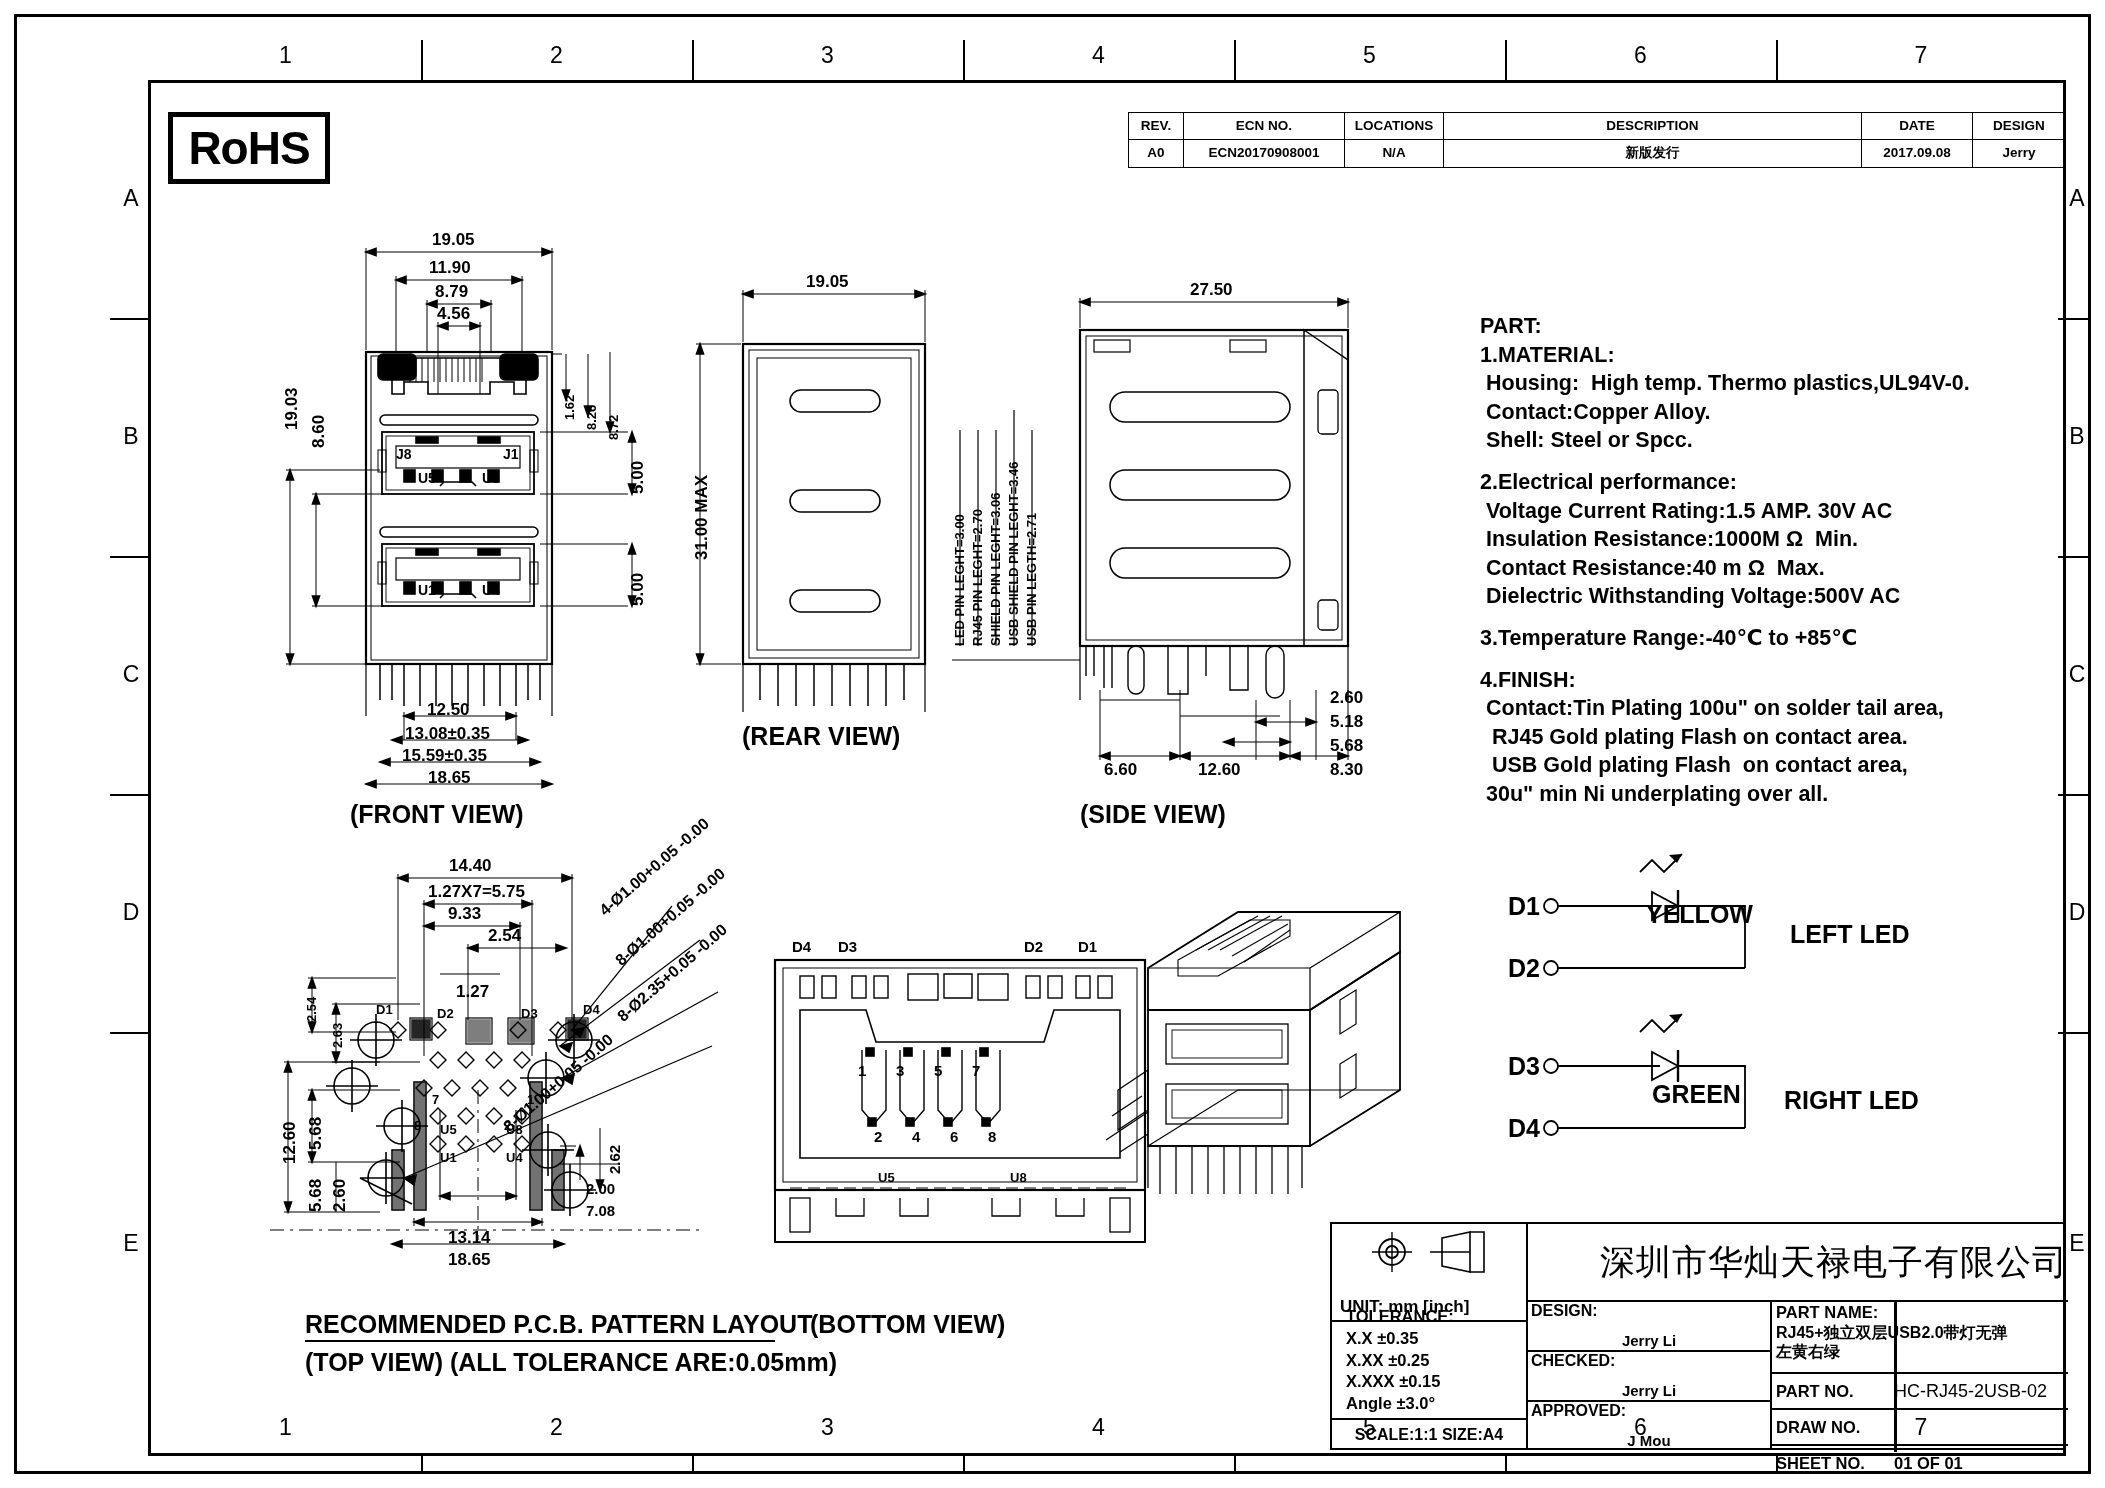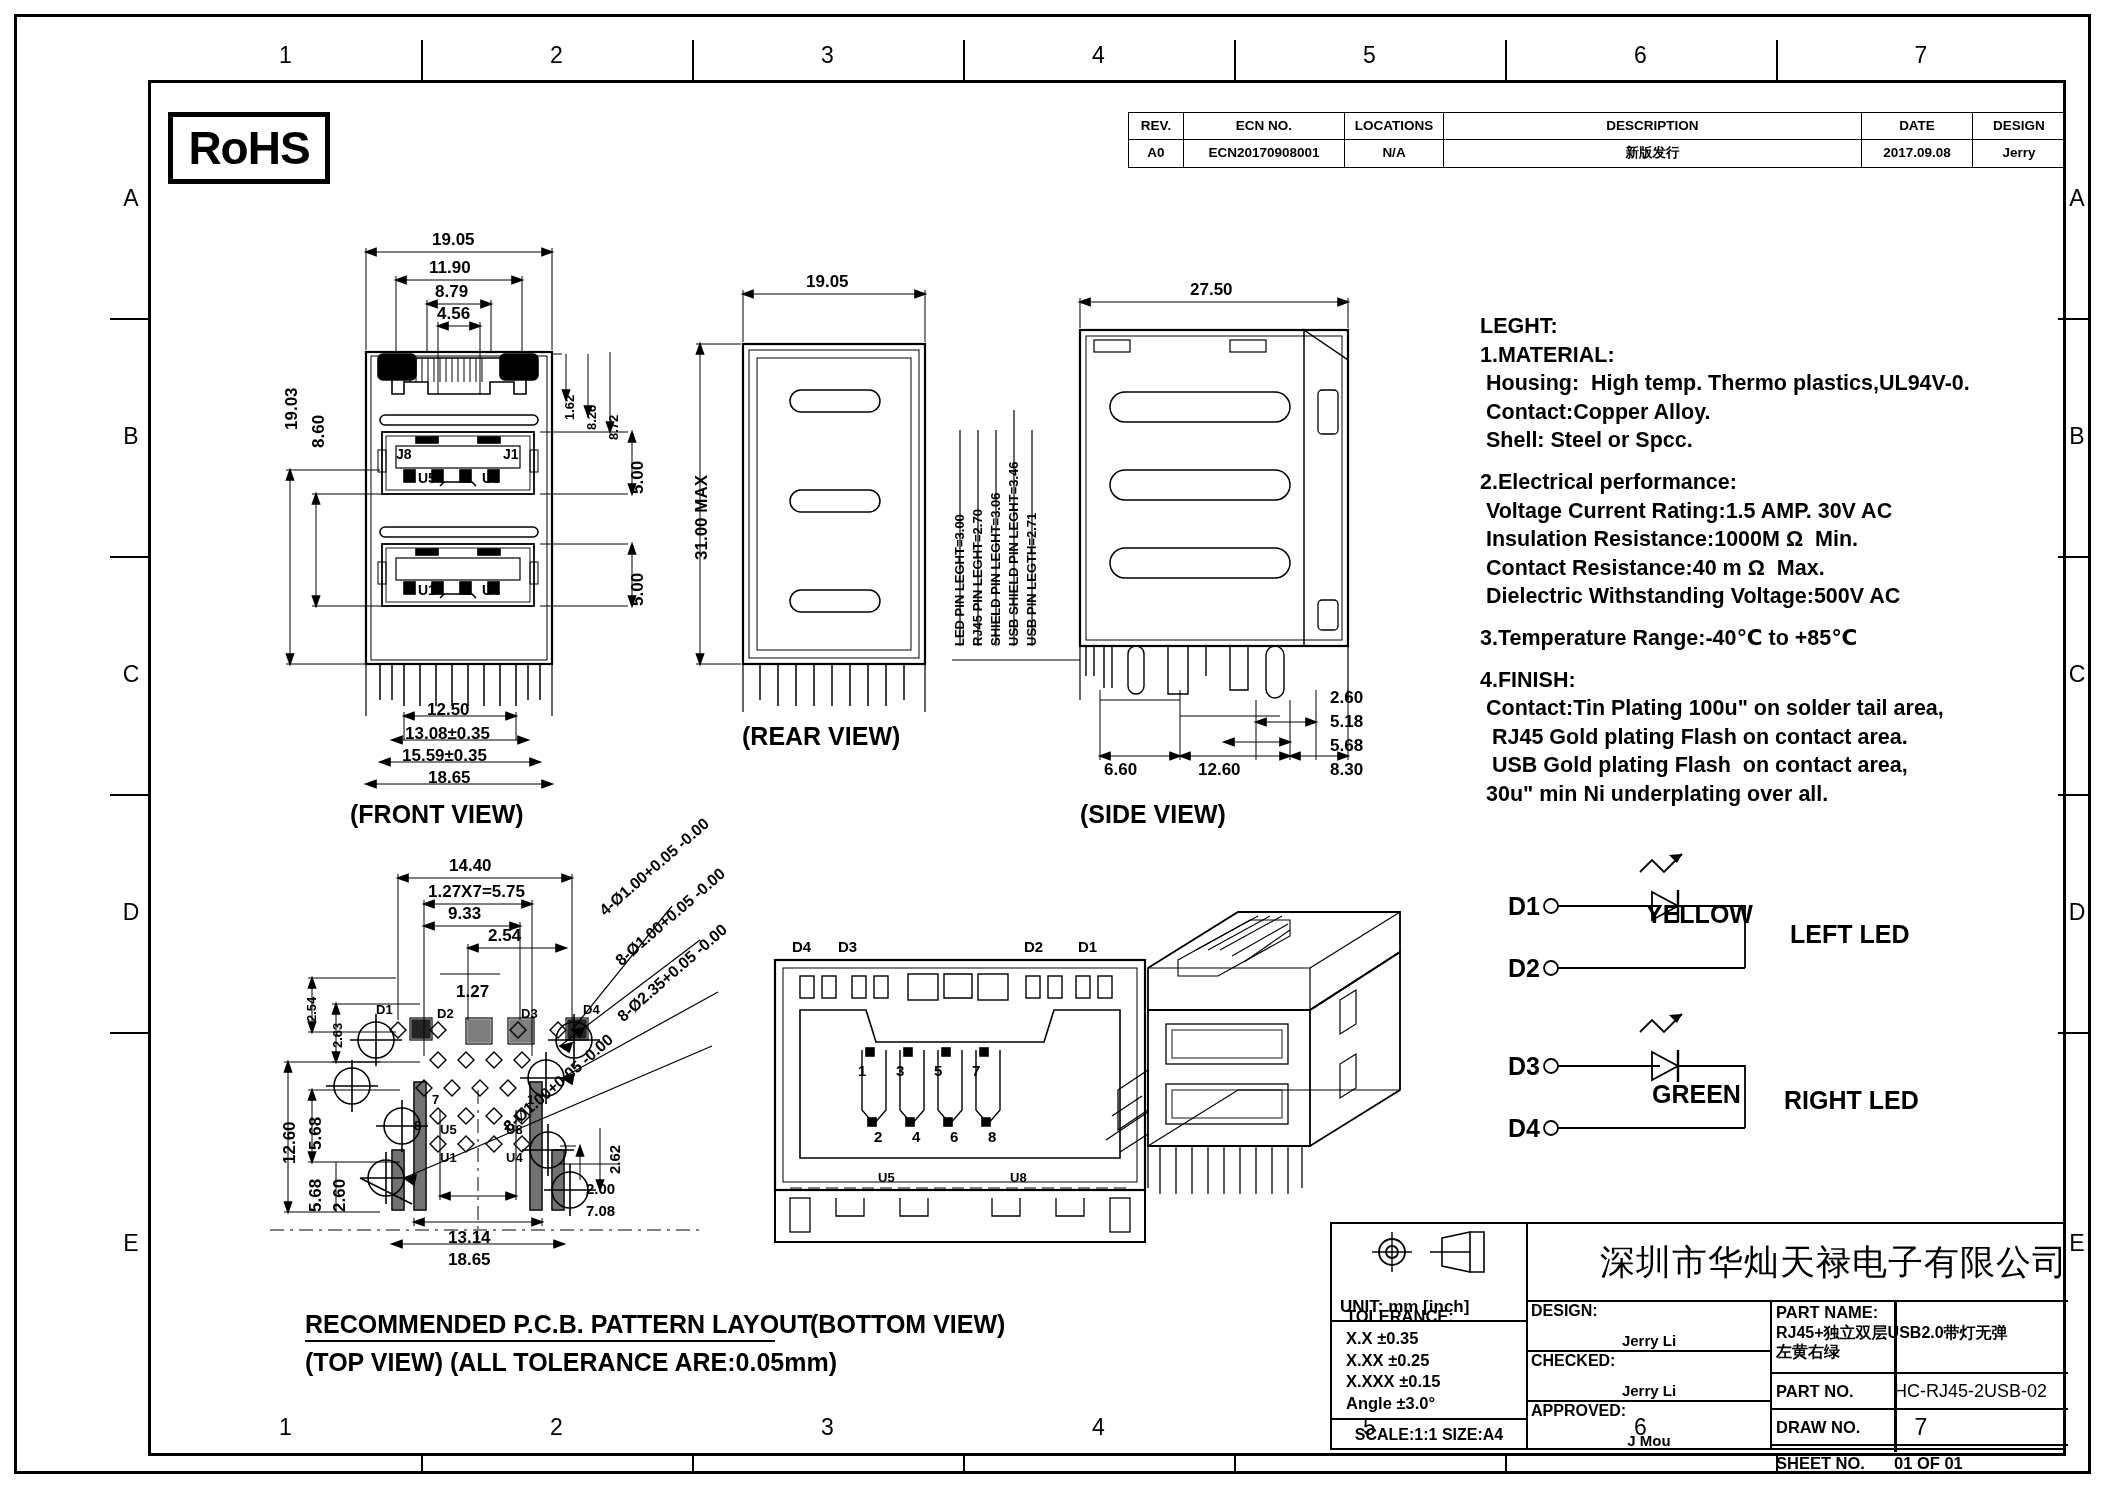--- a/index.html
+++ b/index.html
@@ -148,21 +148,21 @@
         <td class="c-ecn">ECN20170908001</td>
         <td class="c-loc">N/A</td>
         <td class="c-desc">新版发行</td>
         <td class="c-date">2017.09.08</td>
         <td class="c-design">Jerry</td>
       </tr>
     </tbody>
 </table>
 
 <div class="abs" id="notes-block">
-  <div>LEGHT:</div>
+  <div>PART:</div>
   <div id="notes-lines"><div>1.MATERIAL:</div><div> Housing:  High temp. Thermo plastics,UL94V-0.</div><div> Contact:Copper Alloy.</div><div> Shell: Steel or Spcc.</div><div class="nspace"></div><div>2.Electrical performance:</div><div> Voltage Current Rating:1.5 AMP. 30V AC</div><div> Insulation Resistance:1000M Ω  Min.</div><div> Contact Resistance:40 m Ω  Max.</div><div> Dielectric Withstanding Voltage:500V AC</div><div class="nspace"></div><div>3.Temperature Range:-40℃ to +85℃</div><div class="nspace"></div><div>4.FINISH:</div><div> Contact:Tin Plating 100u" on solder tail area,</div><div>  RJ45 Gold plating Flash on contact area.</div><div>  USB Gold plating Flash  on contact area,</div><div> 30u" min Ni underplating over all.</div></div>
 </div>
 
 <svg class="abs" id="drawing-canvas" style="left:0;top:0;" width="2105" height="1488" viewBox="0 0 2105 1488">
   <g stroke="#000" fill="none" stroke-width="1.6">
 
     <g>
 
       <rect x="366" y="352" width="186" height="312" stroke-width="2.2"></rect>
       <rect x="371" y="356" width="176" height="304" stroke-width="1"></rect>

